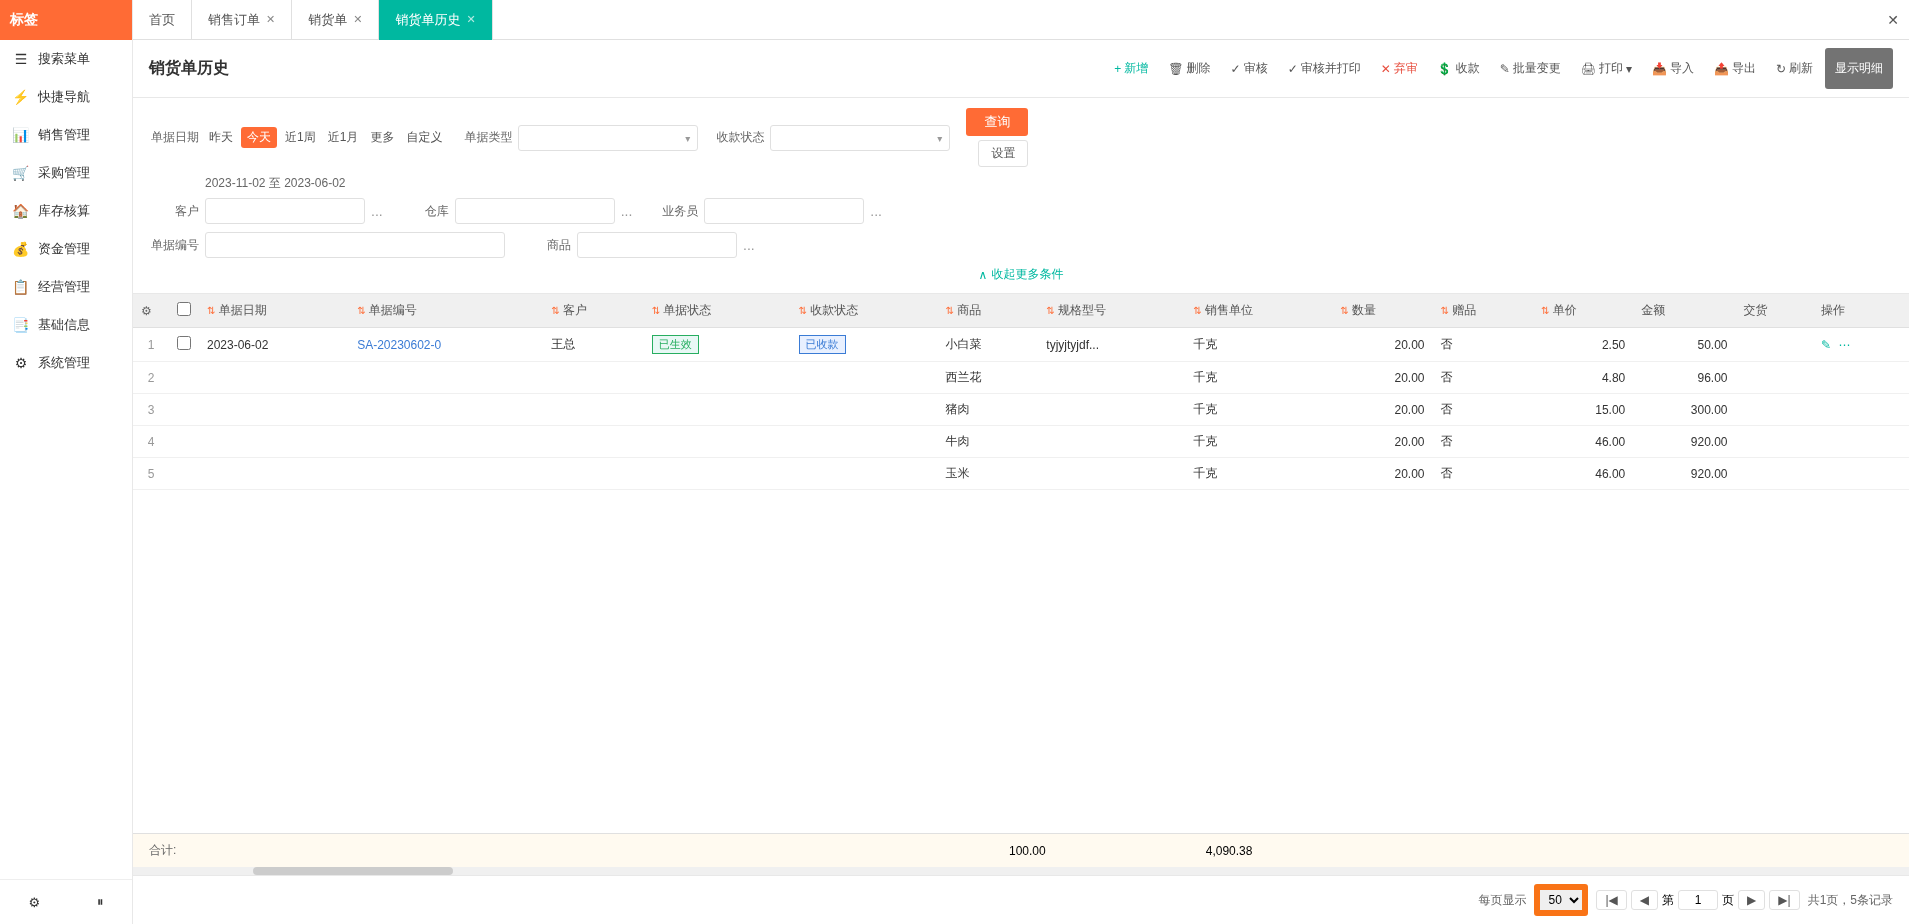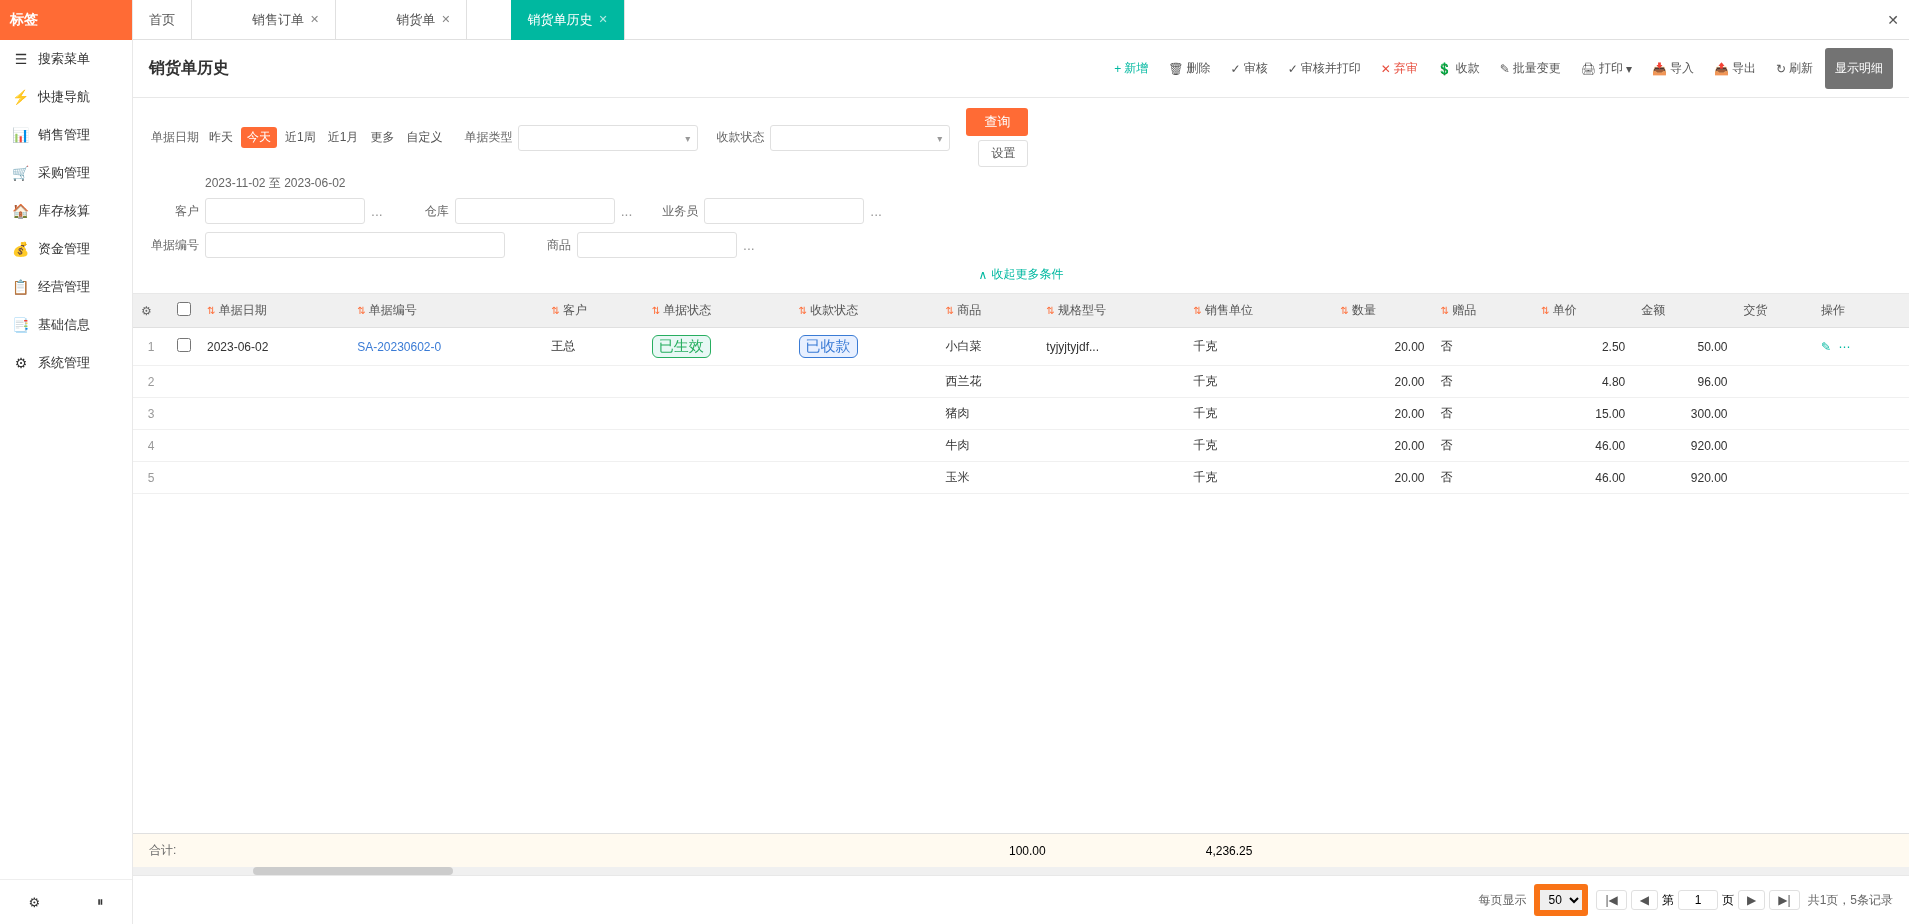--- a/index.html
+++ b/index.html
@@ -10,21 +10,21 @@
     .sidebar-logo { height: 40px; background: #ff6b35; display: flex; align-items: center; padding: 0 10px; color: #fff; font-size: 14px; font-weight: bold; }
     .sidebar-item { display: flex; align-items: center; padding: 10px 12px; cursor: pointer; color: #333; font-size: 13px; gap: 8px; }
     .sidebar-icon { width: 18px; height: 18px; display: inline-flex; align-items: center; justify-content: center; font-size: 14px; }
     .sidebar-bottom { margin-top: auto; border-top: 1px solid #eee; }
     .sidebar-bottom .sidebar-item { padding: 8px 12px; }
 
     
     .main { flex: 1; display: flex; flex-direction: column; overflow: hidden; }
 
     
-    .tab-bar { height: 40px; background: #fff; border-bottom: 1px solid #e0e0e0; display: flex; align-items: center; padding: 0 0; flex-shrink: 0; gap: 44px; }
+    .tab-bar { height: 40px; background: #fff; border-bottom: 1px solid #e0e0e0; display: flex; align-items: center; padding: 0 0; flex-shrink: 0; }
     .tab { height: 40px; padding: 0 16px; display: flex; align-items: center; gap: 6px; cursor: pointer; font-size: 13px; color: #555; border-right: 1px solid #e0e0e0; white-space: nowrap; }
     .tab.active { background: #00b8a0; color: #fff; }
     .tab-close { font-size: 11px; opacity: 0.7; }
     .tab-bar-right { margin-left: auto; display: flex; align-items: center; padding-right: 10px; }
 
     
     .content { flex: 1; display: flex; flex-direction: column; overflow: hidden; background: #f5f5f5; }
 
     
     .page-header { background: #fff; padding: 8px 16px; display: flex; align-items: center; justify-content: space-between; border-bottom: 1px solid #e8e8e8; flex-shrink: 0; }
@@ -54,21 +54,21 @@
     .set-btn { background: #fff; color: #555; border: 1px solid #e0e0e0; border-radius: 3px; padding: 4px 12px; font-size: 12px; cursor: pointer; display: block; margin-top: 4px; }
 
     
     .table-area { flex: 1; overflow: auto; background: #fff; margin: 0; }
     table { width: 100%; border-collapse: collapse; font-size: 12px; }
     thead tr { background: #f0f0f0; }
     th { padding: 8px 8px; text-align: left; color: #555; font-weight: normal; border-bottom: 1px solid #e0e0e0; white-space: nowrap; position: relative; }
     th .sort-icon { color: #ff6b35; font-size: 10px; }
     td { padding: 7px 8px; border-bottom: 1px solid #f0f0f0; color: #333; white-space: nowrap; }
     .row-num { color: #999; text-align: center; width: 30px; }
-    .status-badge { display: inline-block; border-radius: 6px; padding: 1px 6px; font-size: 15px; }
+    .status-badge { display: inline-block; border-radius: 0; padding: 1px 6px; font-size: 11px; }
     .status-green { background: #e8f8f5; color: #27ae60; border: 1px solid #27ae60; }
     .status-blue { background: #e8f0ff; color: #3a7bd5; border: 1px solid #3a7bd5; }
     .op-btn { color: #00b8a0; cursor: pointer; font-size: 12px; margin-right: 4px; }
 
     
     .table-footer { background: #fffaf0; border-top: 1px solid #e0e0e0; padding: 8px 16px; display: flex; align-items: center; font-size: 12px; flex-shrink: 0; }
     .summary-label { color: #666; min-width: 60px; }
     .summary-values { display: flex; gap: 40px; }
 
     
@@ -509,21 +509,21 @@
       </td>
     </tr>
           </tbody>
       </table>
     </div>
 
     <div class="table-footer">
       <span class="summary-label">合计:</span>
       <div class="summary-values">
         <span style="margin-left:800px;">100.00</span>
-        <span style="margin-left:120px;">4,236.25</span>
+        <span style="margin-left:120px;">4,090.38</span>
       </div>
     </div>
 
     <div class="scrollbar-track">
       <div class="scrollbar-thumb"></div>
     </div>
 
     <div class="pagination-bar">
       <span class="page-size-label">每页显示</span>
       <select class="page-size-select">

